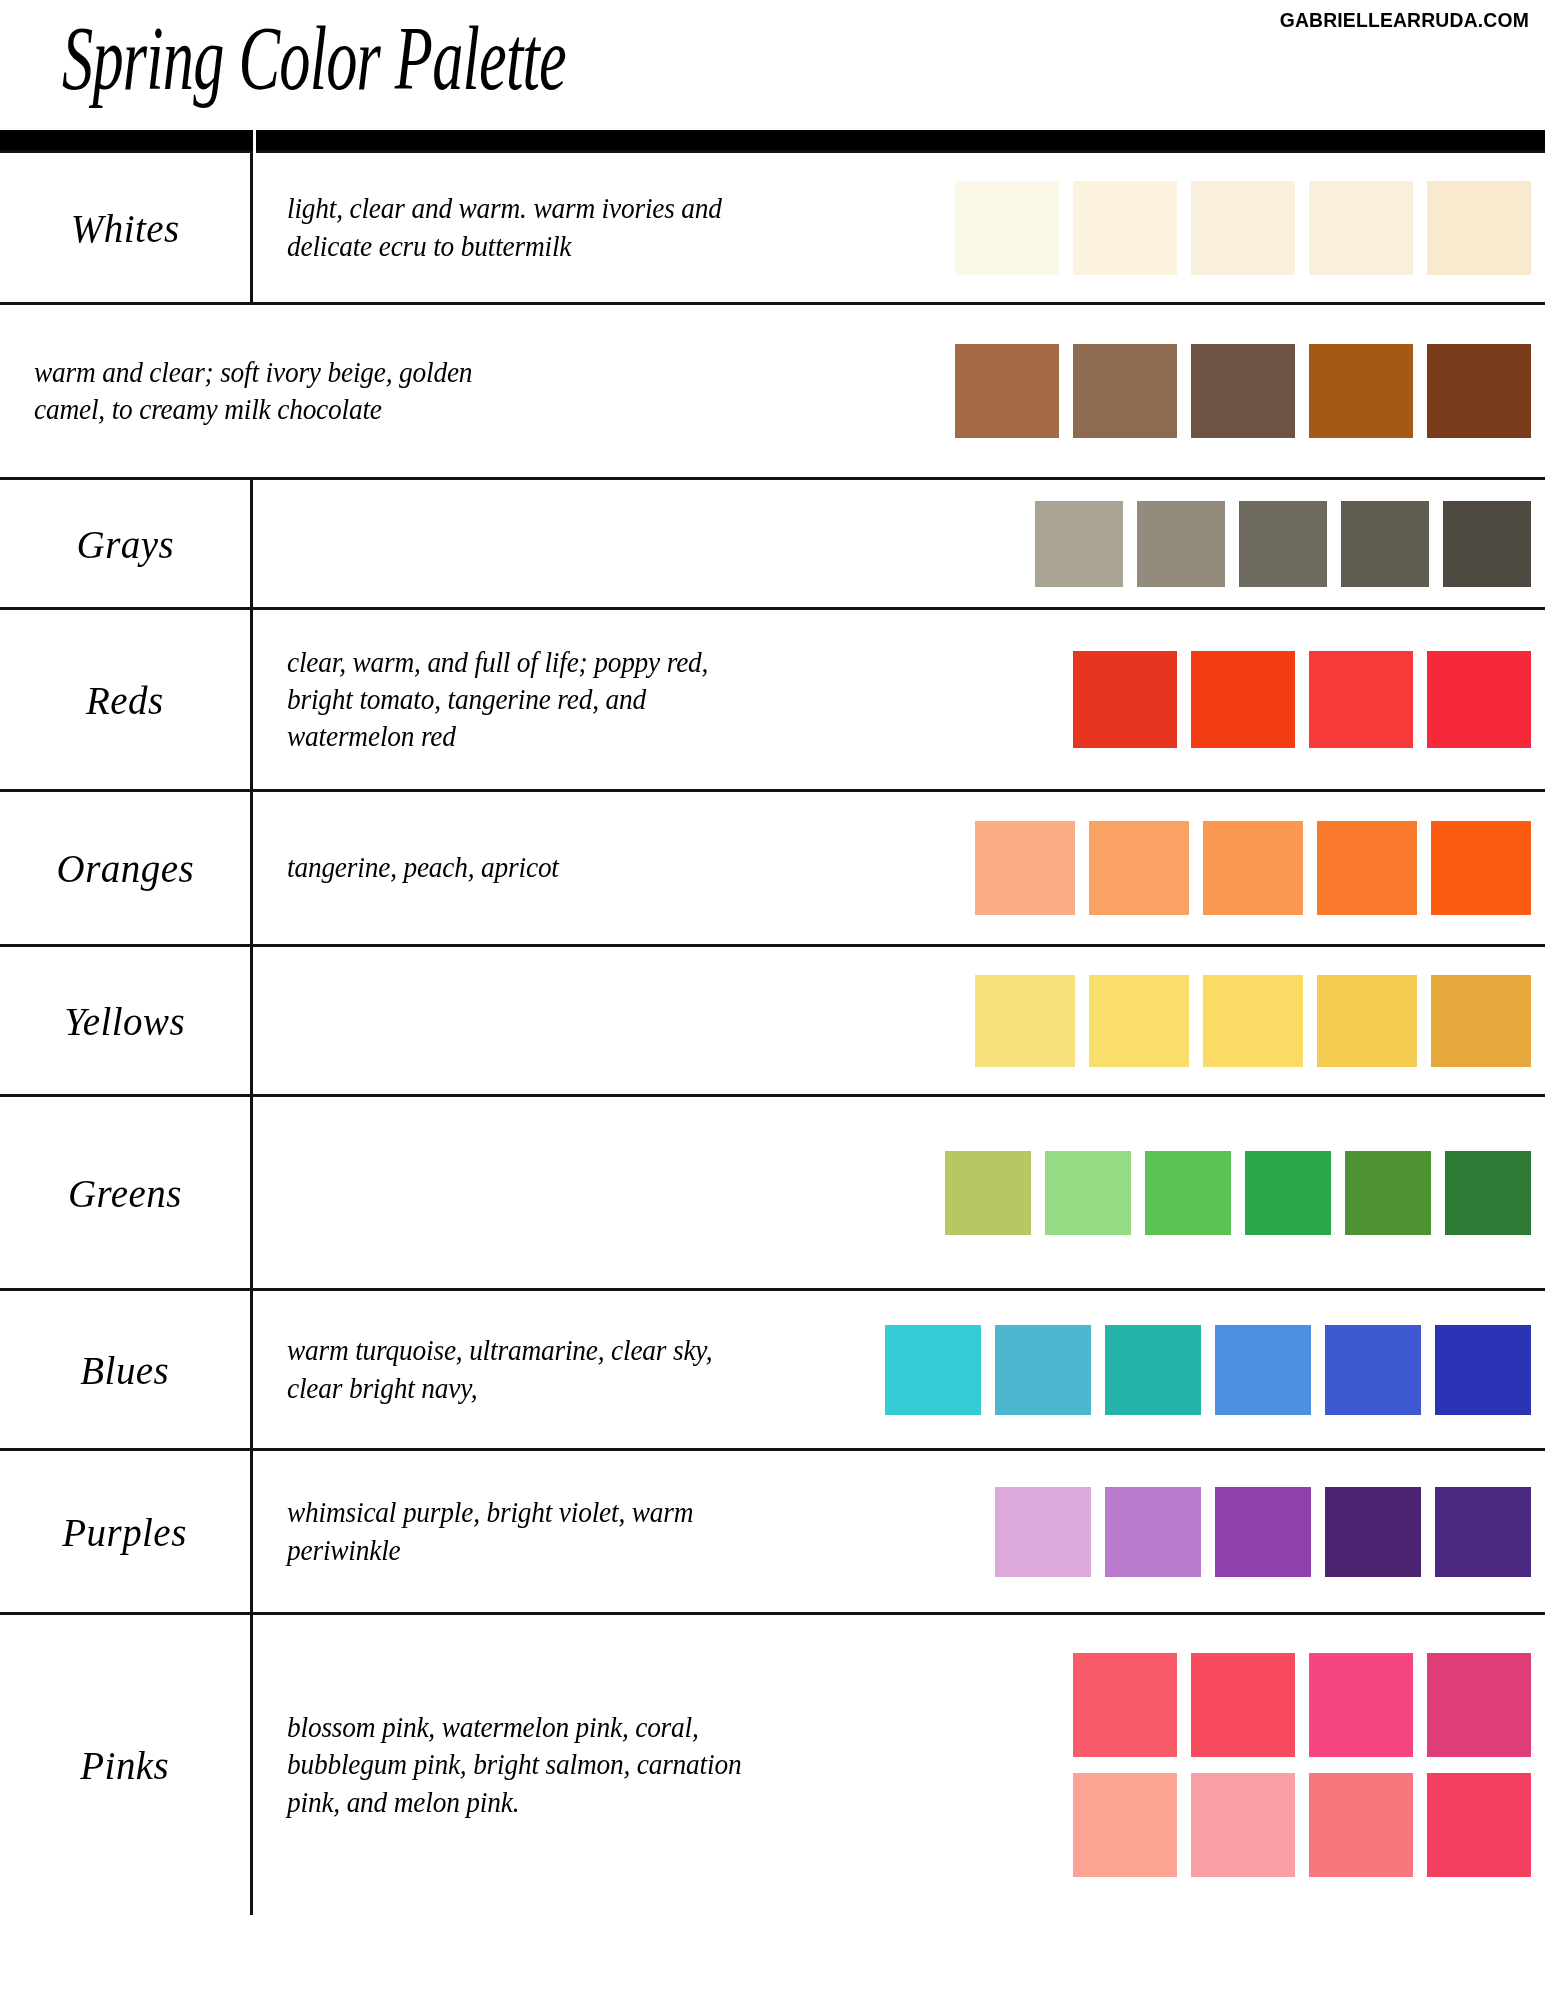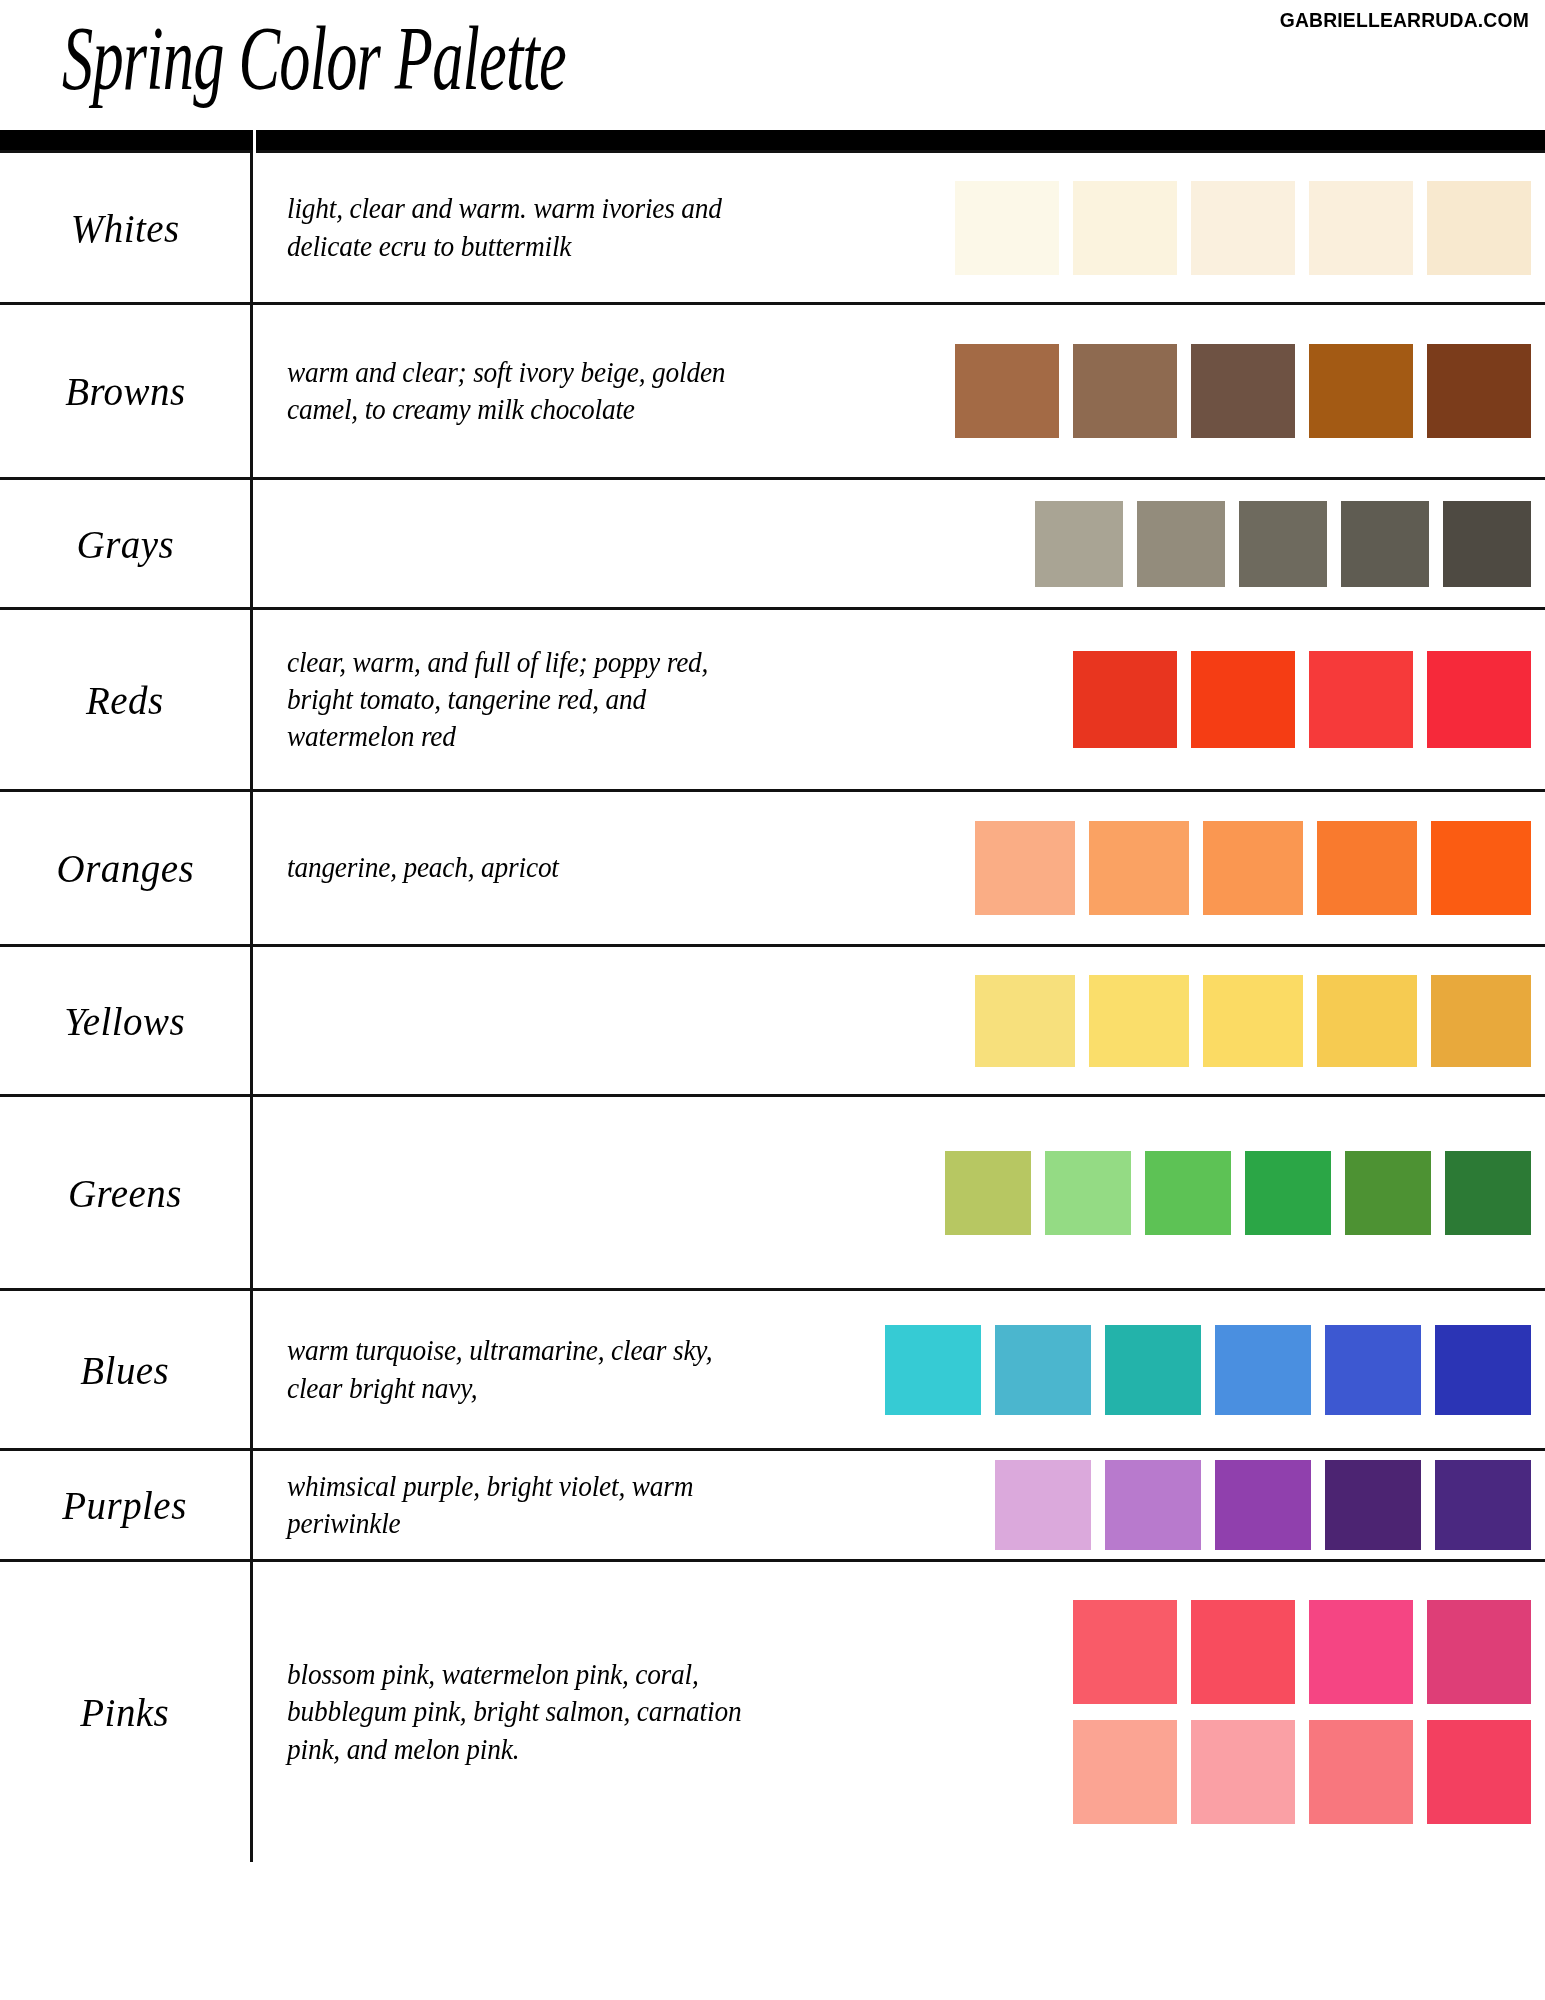--- a/index.html
+++ b/index.html
@@ -141,21 +141,21 @@
 
   
   .r-whites   { height: 152px; }
   .r-browns   { height: 175px; }
   .r-grays    { height: 130px; }
   .r-reds     { height: 182px; }
   .r-oranges  { height: 155px; }
   .r-yellows  { height: 150px; }
   .r-greens   { height: 194px; }
   .r-blues    { height: 160px; }
-  .r-purples  { height: 111px; }
+  .r-purples  { height: 164px; }
   .r-pinks    { height: 300px; }
 </style>
 </head>
 <body>
 
 <div class="header">
   <div class="brand">GABRIELLEARRUDA.COM</div>
   <div class="title">Spring Color Palette</div>
 </div>
 
@@ -178,23 +178,20 @@
             <div class="sw" title="#FCF8E8" style="width: 104px; height: 94px; background: rgb(252, 248, 232);"></div>
             <div class="sw" title="#FBF3DE" style="width: 104px; height: 94px; background: rgb(251, 243, 222);"></div>
             <div class="sw" title="#FAF0DE" style="width: 104px; height: 94px; background: rgb(250, 240, 222);"></div>
             <div class="sw" title="#FAEFDC" style="width: 104px; height: 94px; background: rgb(250, 239, 220);"></div>
             <div class="sw" title="#F8E9CF" style="width: 104px; height: 94px; background: rgb(248, 233, 207);"></div>
           </div>
         </div>
       </div>
     </div>
     <div class="row r-browns">
-      <div class="cell-name">
-        <span>Browns</span>
-      </div>
       <div class="cell-desc">
         <p>warm and clear; soft ivory beige, golden camel,  to creamy milk chocolate</p>
       </div>
       <div class="cell-swatches">
         <div class="swatch-stack">
           <div class="swatch-line" style="gap: 14px;">
             <div class="sw" title="#A36A45" style="width: 104px; height: 94px; background: rgb(163, 106, 69);"></div>
             <div class="sw" title="#8E6A50" style="width: 104px; height: 94px; background: rgb(142, 106, 80);"></div>
             <div class="sw" title="#6E5243" style="width: 104px; height: 94px; background: rgb(110, 82, 67);"></div>
             <div class="sw" title="#A35A14" style="width: 104px; height: 94px; background: rgb(163, 90, 20);"></div>

